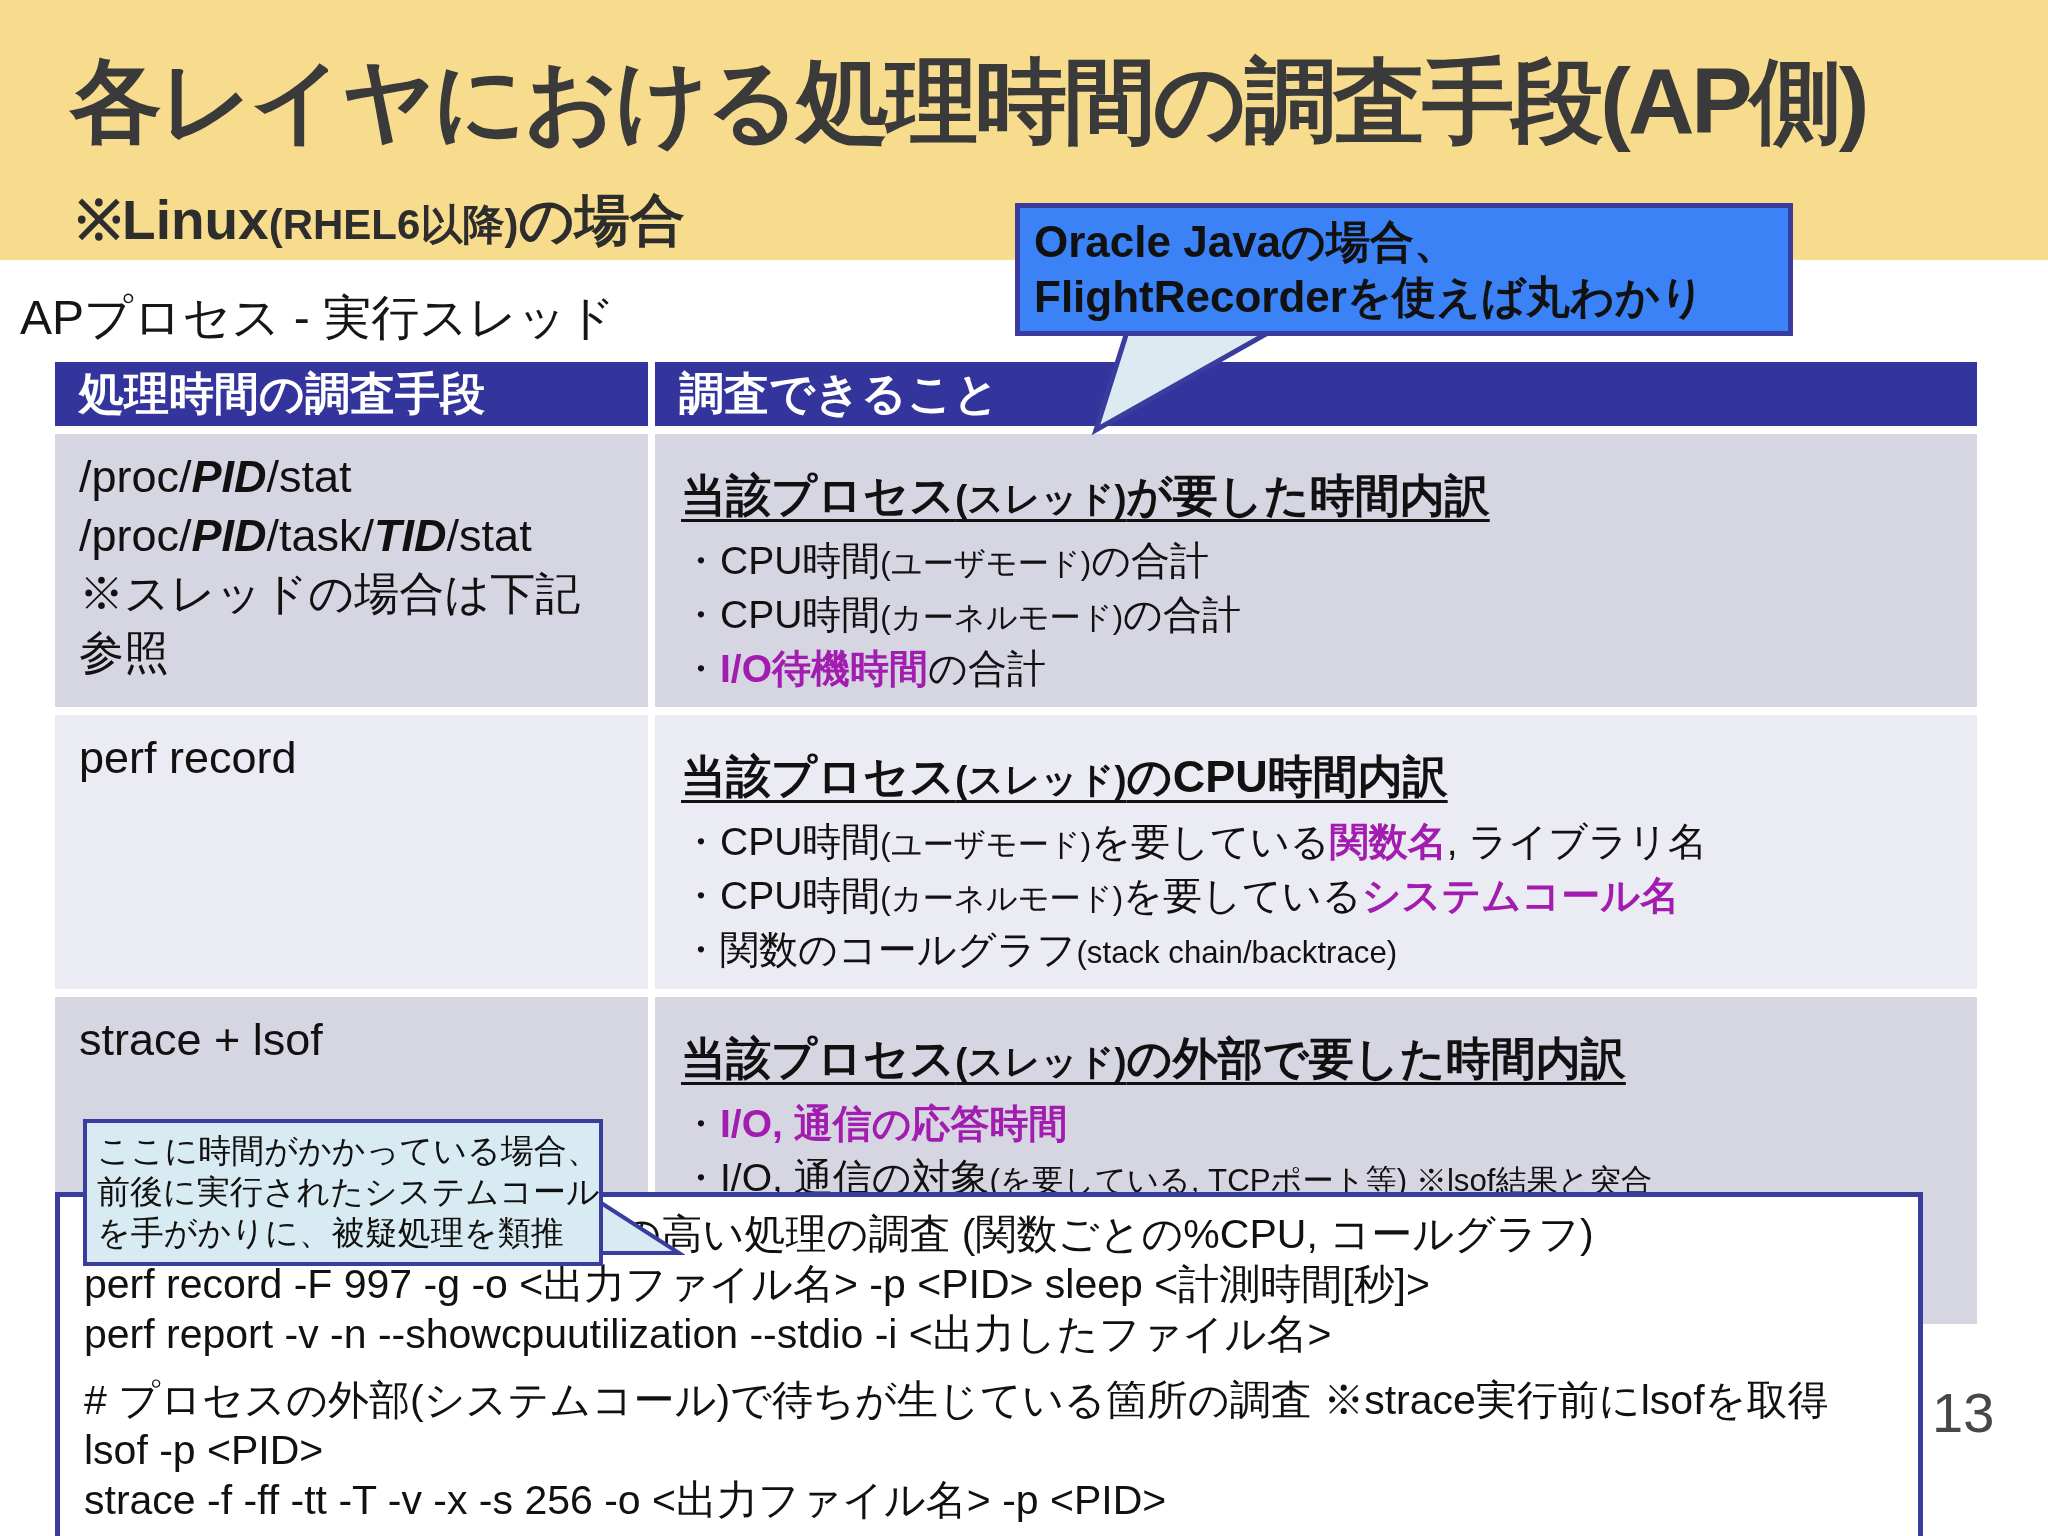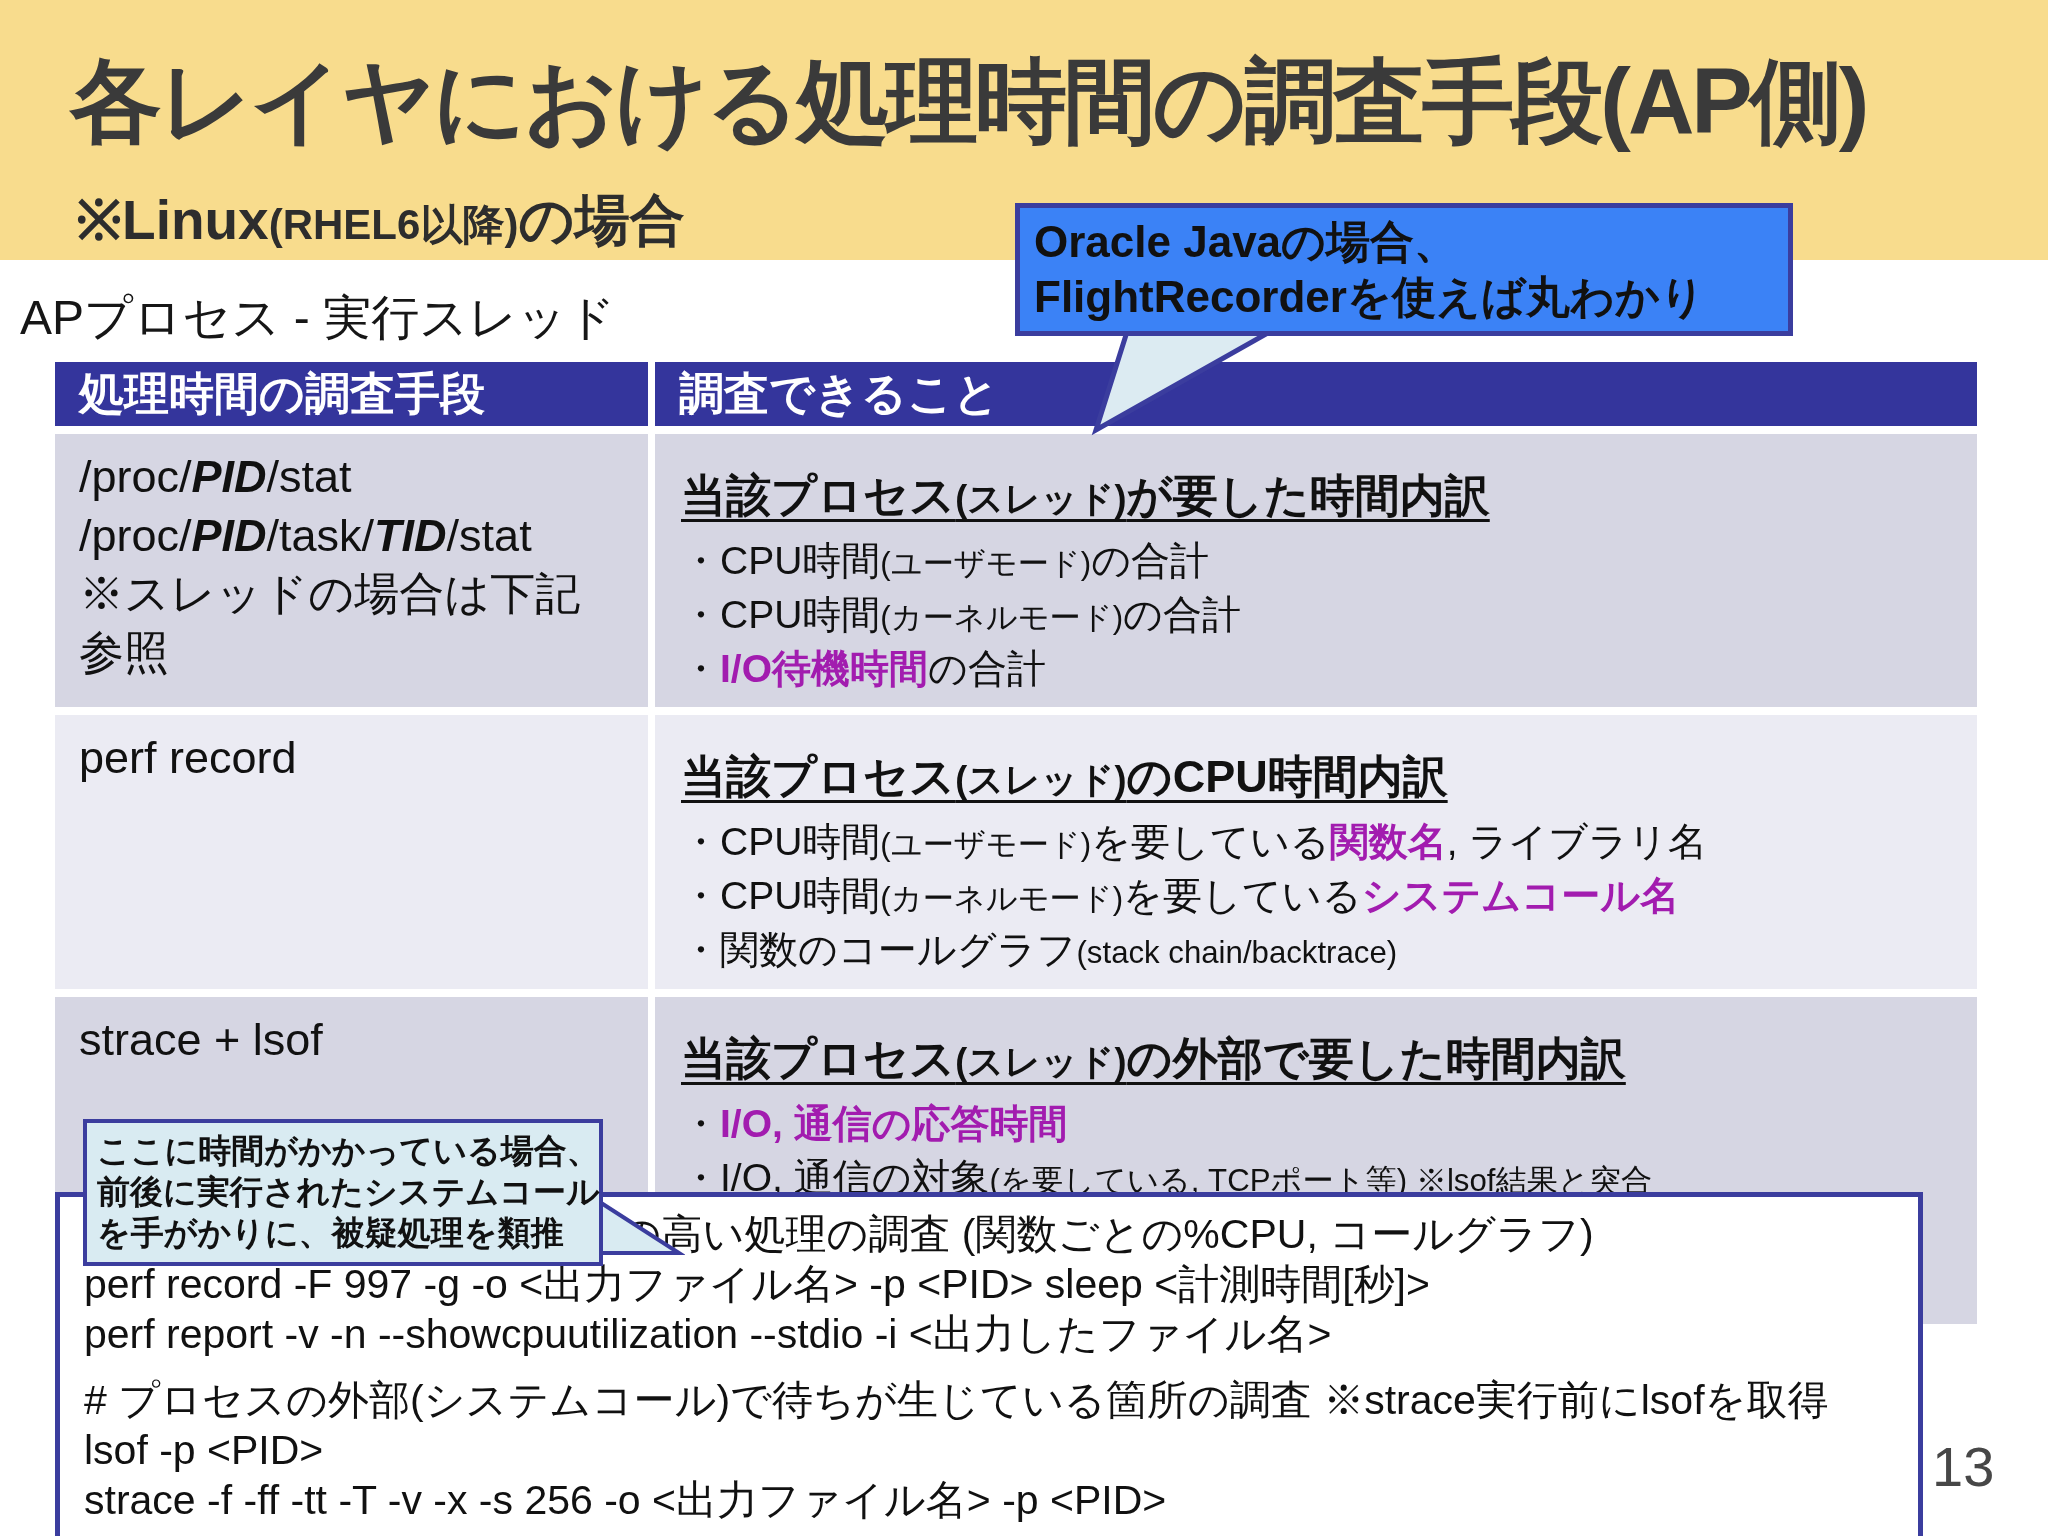--- a/index.html
+++ b/index.html
@@ -50,34 +50,34 @@
   
   .b{font-weight:normal;}
   .bi{font-weight:bold;font-style:italic;}
   .r{color:#a21caf;font-weight:bold;}
   .sm{font-size:0.8em;}
 
   
   .callout{
     position:absolute;left:28px;top:122px;width:520px;box-sizing:border-box;
     background:#D9EBF2;border:4px solid #3B3D9E;padding:8px 10px;
-    font-size:33px;font-weight:bold;line-height:1.24;white-space:nowrap;z-index:3;
+    font-size:33px;font-weight:normal;line-height:1.24;white-space:nowrap;z-index:3;
   }
   .callout-tail{position:absolute;left:538px;top:200px;z-index:2;}
 
   
   .cmd-box{
     position:absolute;left:55px;top:1192px;width:1868px;box-sizing:border-box;
     background:#ffffff;border:5px solid #3B3D9E;border-bottom-width:7px;
     padding:12px 24px;font-size:41px;line-height:1.22;
   }
   .cmd-line{white-space:nowrap;}
   .cmd-spacer{height:16px;}
 
-  .page-num{position:absolute;left:1932px;top:1434px;font-size:56px;color:#474747;}
+  .page-num{position:absolute;left:1932px;top:1380px;font-size:56px;color:#474747;}
 </style>
 </head>
 <body>
 
 <div class="band"></div>
 <div class="title">各レイヤにおける処理時間の調査手段(AP側)</div>
 <div class="subtitle"><span class="sub-lg">※Linux</span><span class="sub-sm">(RHEL6以降)</span><span class="sub-lg">の場合</span></div>
 
 <div class="section-label">APプロセス - 実行スレッド</div>
 

